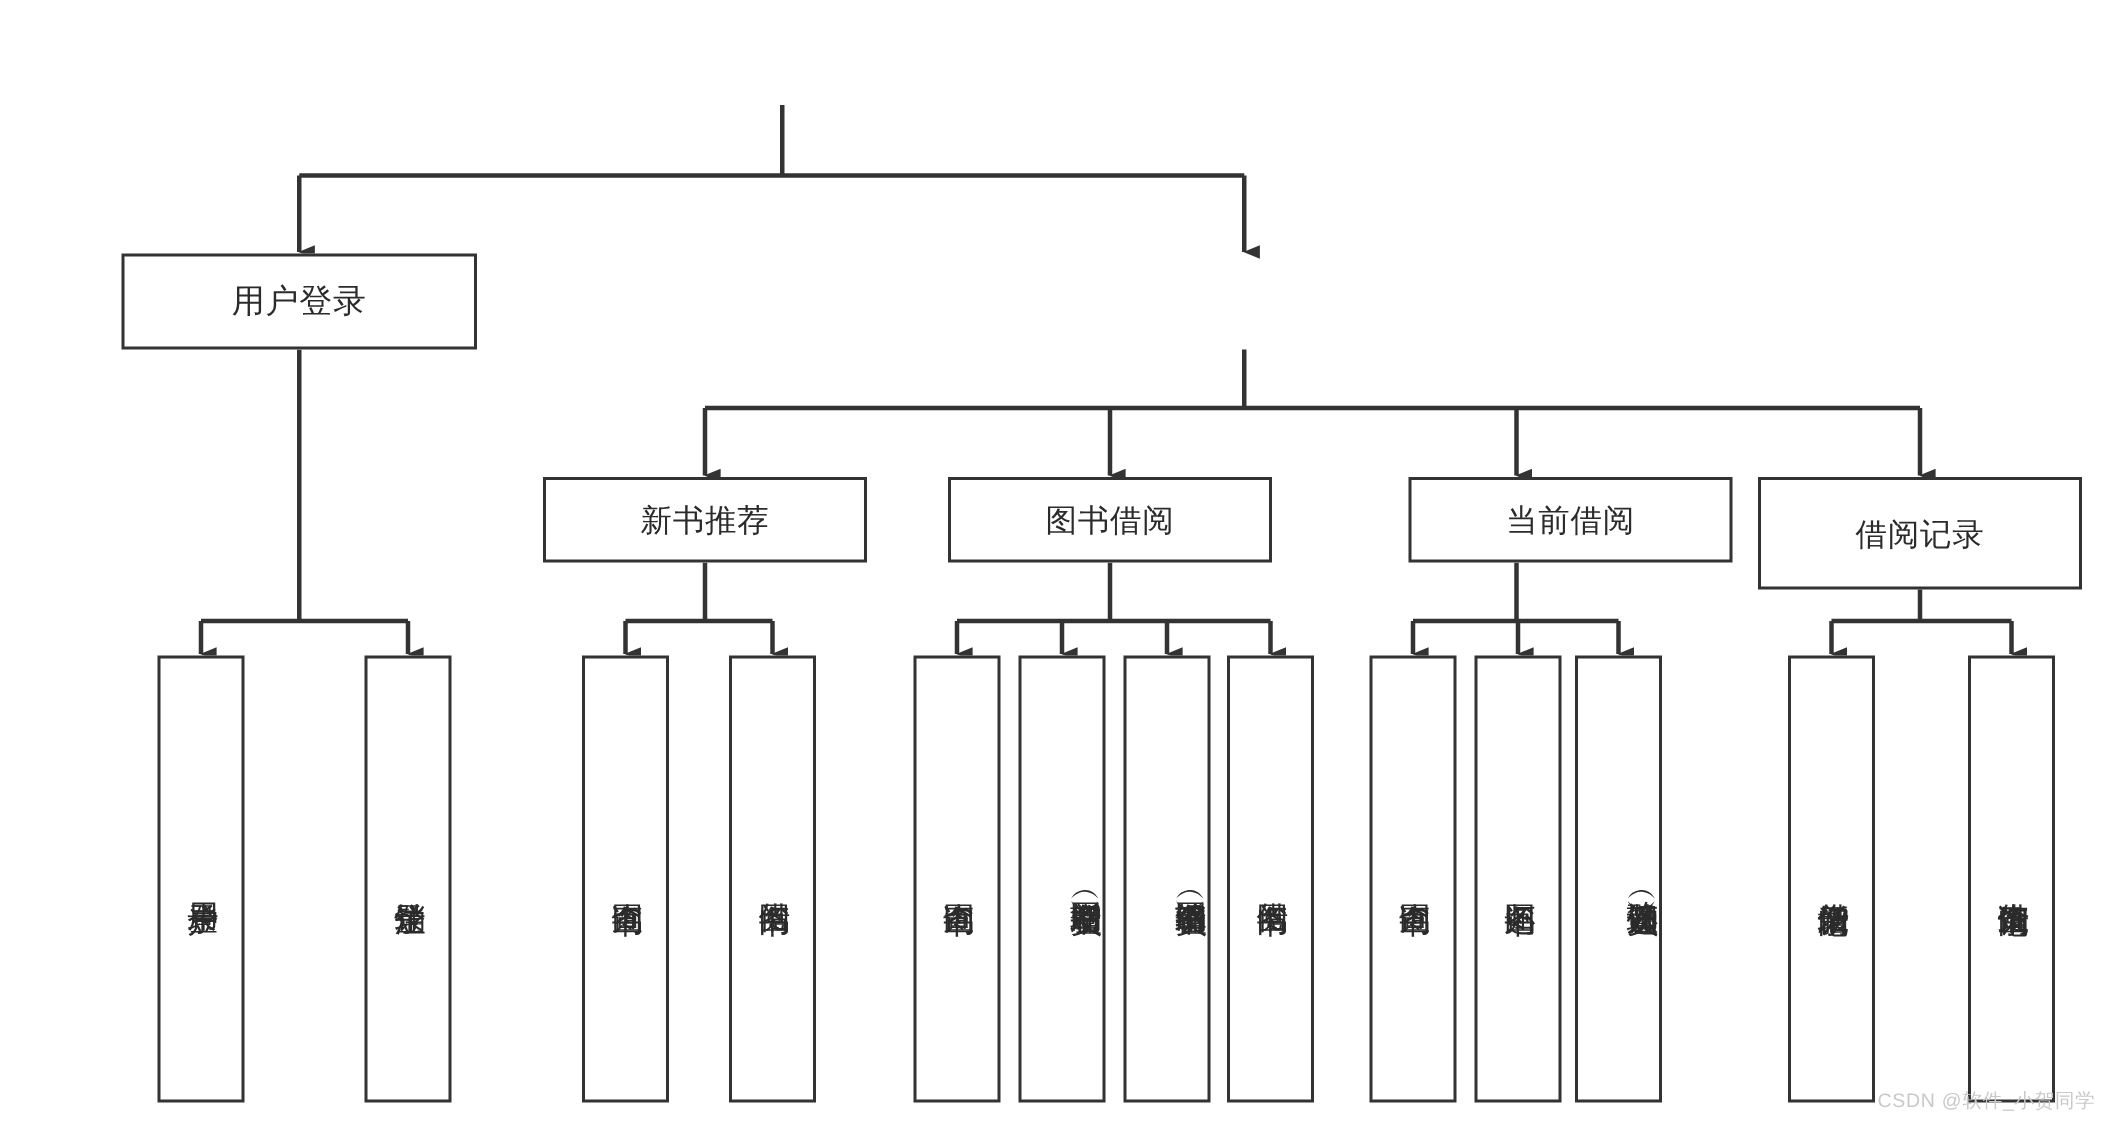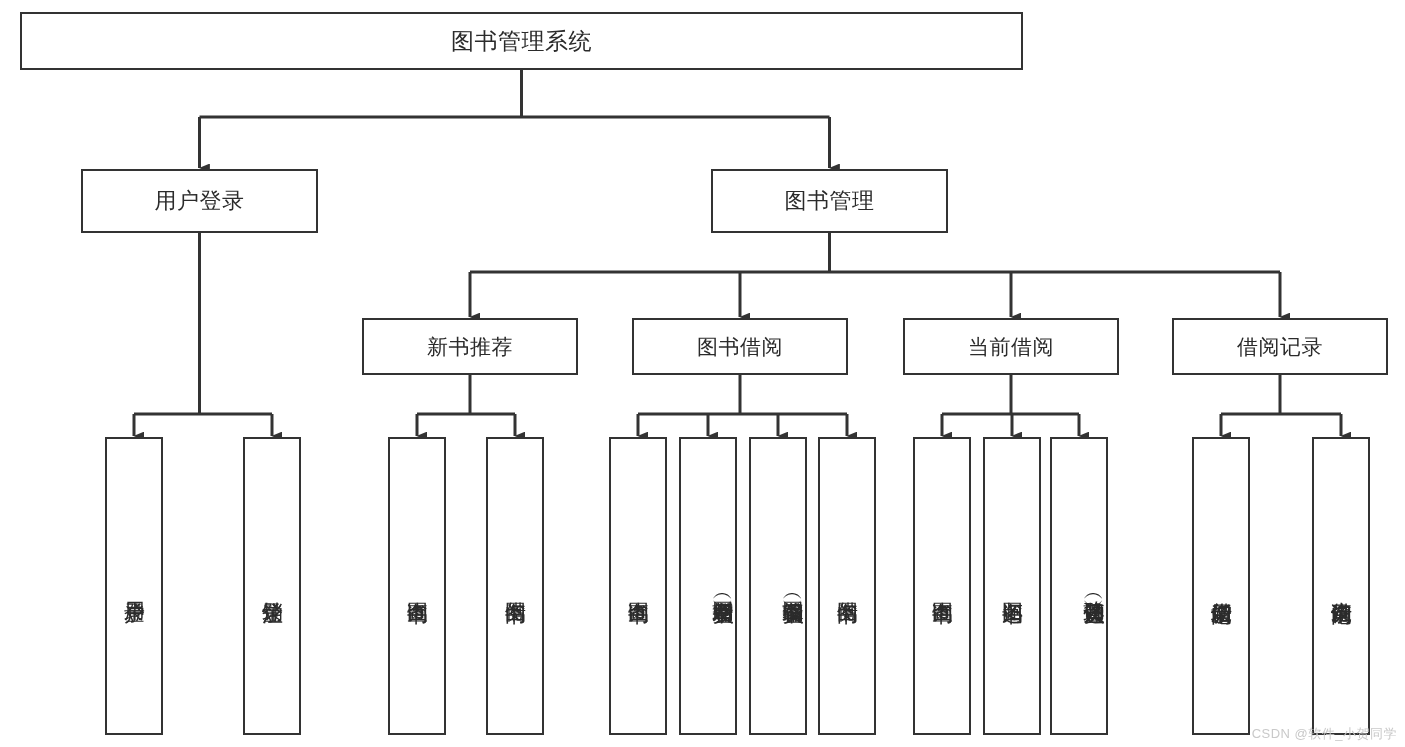--- a/index.html
+++ b/index.html
@@ -111,29 +111,27 @@
         <path d="M942 414 L942 436" marker-end="url(#arrowhead)"></path>
         <path d="M1012 414 L1012 436" marker-end="url(#arrowhead)"></path>
         <path d="M1079 414 L1079 436" marker-end="url(#arrowhead)"></path>
         <path d="M1280 375 L1280 414"></path>
         <path d="M1221 414 L1341 414"></path>
         <path d="M1221 414 L1221 436" marker-end="url(#arrowhead)"></path>
         <path d="M1341 414 L1341 436" marker-end="url(#arrowhead)"></path>
       </g>
   </svg>
 
-  <div class="node root" style="left: 20px; top: 12px; width: 1003px; height: 58px;">图书管理系统</div>
 
   <div class="node level2" style="left: 81px; top: 169px; width: 237px; height: 64px;">用户登录</div>
-  <div class="node level2" style="left: 711px; top: 169px; width: 237px; height: 64px;">图书管理</div>
 
   <div class="node level3" style="left: 362px; top: 318px; width: 216px; height: 57px;">新书推荐</div>
   <div class="node level3" style="left: 632px; top: 318px; width: 216px; height: 57px; text-align: center;">图书借阅</div>
-  <div class="node level3" style="left: 903px; top: 318px; width: 216px; height: 57px; text-align: center;">当前借阅</div>
-  <div class="node level3" style="left: 1172px; top: 318px; width: 216px; height: 57px;">借阅记录</div>
+  <div class="node level3" style="left: 939px; top: 318px; width: 216px; height: 57px; text-align: center;">当前借阅</div>
+  <div class="node level3" style="left: 1172px; top: 318px; width: 216px; height: 75px;">借阅记录</div>
 
   <div class="node leaf" style="left: 105px; top: 437px; width: 58px; height: 298px;">用户登录</div>
   <div class="node leaf" style="left: 243px; top: 437px; width: 58px; height: 298px;">注销登录</div>
   <div class="node leaf" style="left: 388px; top: 437px; width: 58px; height: 298px;">查询图书</div>
   <div class="node leaf" style="left: 486px; top: 437px; width: 58px; height: 298px;">借阅图书</div>
   <div class="node leaf" style="left: 609px; top: 437px; width: 58px; height: 298px;">查询图书</div>
   <div class="node leaf tall" style="left: 679px; top: 437px; width: 58px; height: 298px;">新增图书（管理员）</div>
   <div class="node leaf tall" style="left: 749px; top: 437px; width: 58px; height: 298px;">编辑图书（管理员）</div>
   <div class="node leaf" style="left: 818px; top: 437px; width: 58px; height: 298px;">借阅图书</div>
   <div class="node leaf" style="left: 913px; top: 437px; width: 58px; height: 298px;">查询图书</div>

